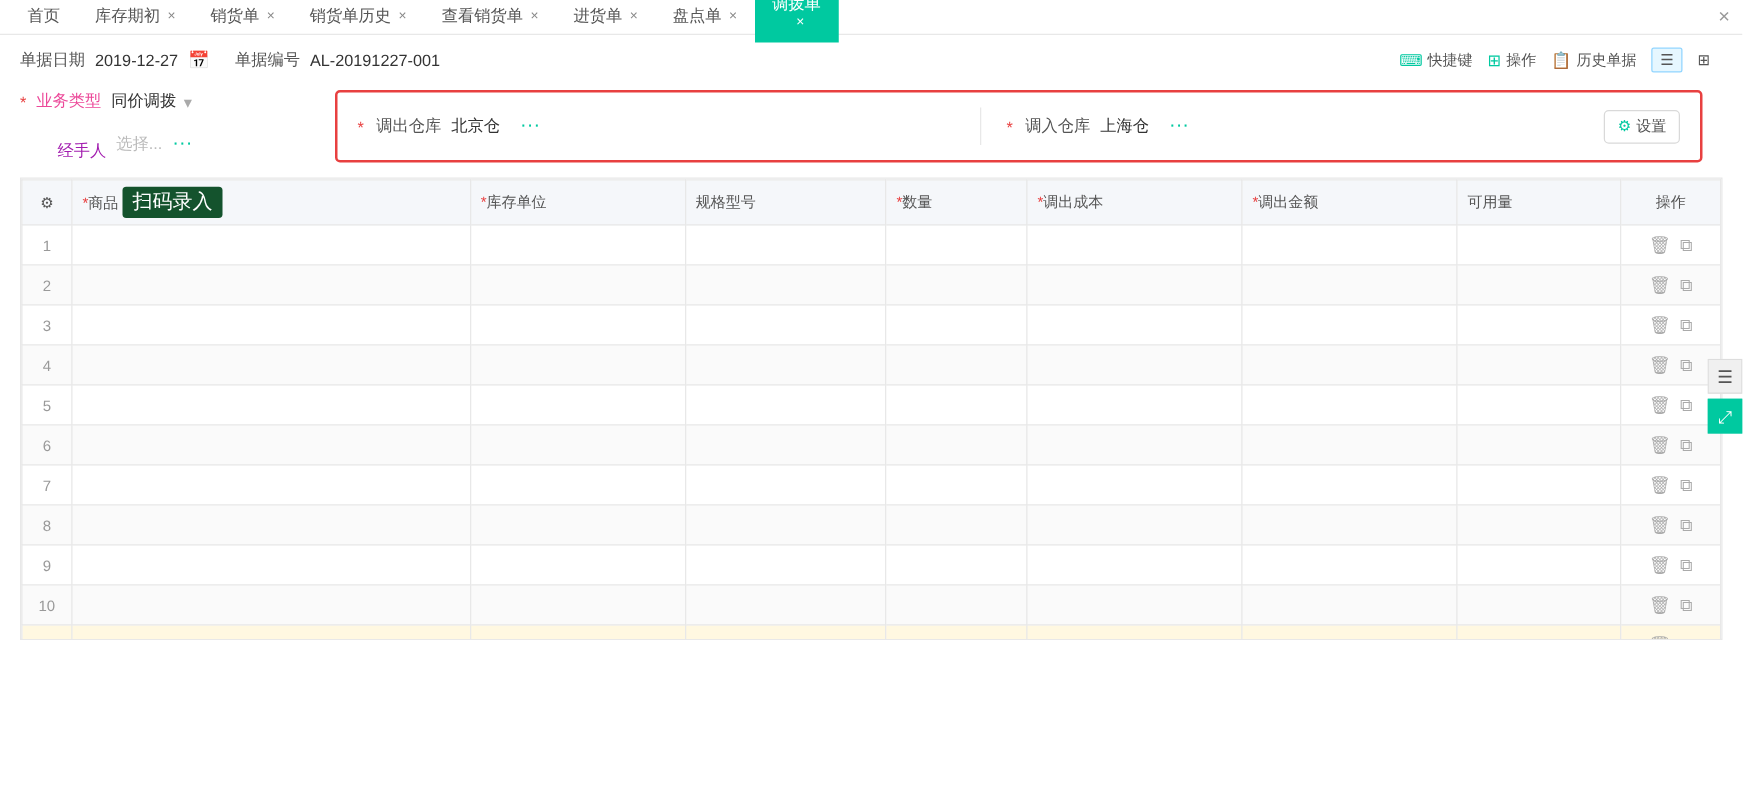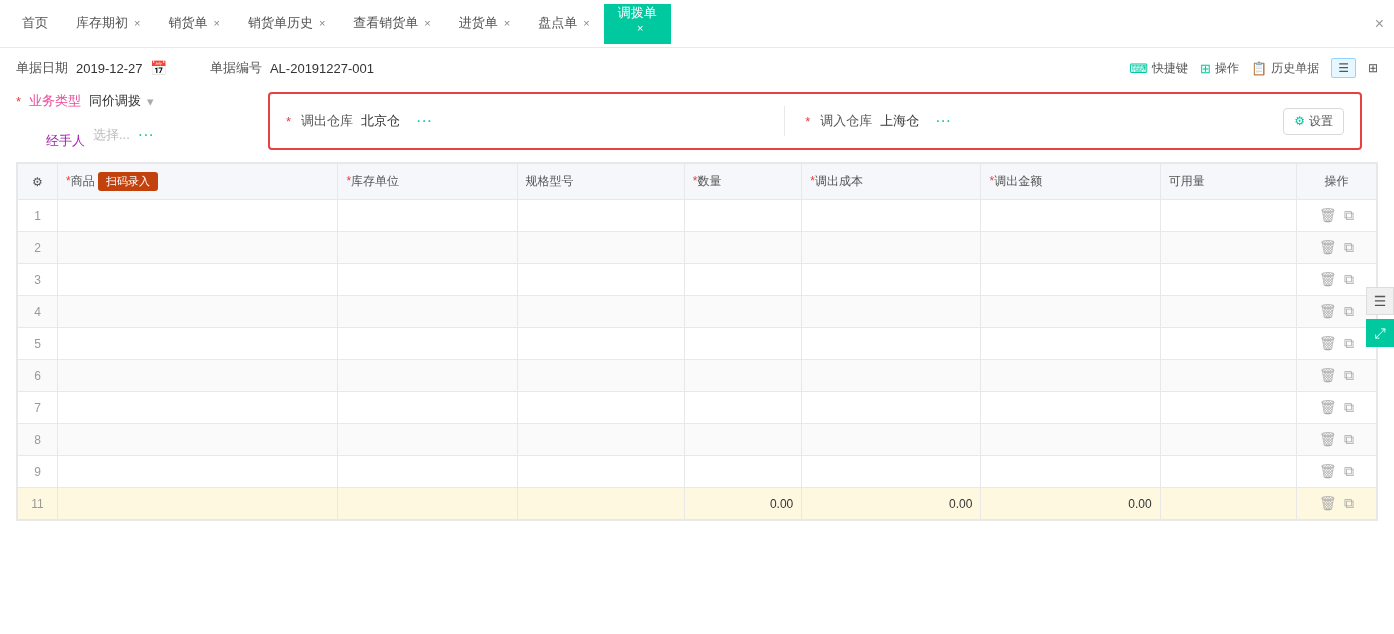--- a/index.html
+++ b/index.html
@@ -4,21 +4,21 @@
   <style>
     * { box-sizing: border-box; margin: 0; padding: 0; }
     body { font-family: "Microsoft YaHei", "PingFang SC", sans-serif; font-size: 13px; color: #333; background: #fff; overflow: hidden; }
 
     
     .tab-bar {
       display: flex;
       align-items: center;
       border-bottom: 1px solid #e8e8e8;
       background: #fff;
-      height: 48px;
+      height: 28px;
       padding: 0 8px;
       position: relative;
     }
     .tab-item {
       display: flex;
       align-items: center;
       padding: 0 14px;
       height: 40px;
       cursor: pointer;
       color: #555;
@@ -46,24 +46,24 @@
       right: 10px;
       top: 50%;
       transform: translateY(-50%);
       cursor: pointer;
       font-size: 16px;
       color: #999;
     }
 
     
     .form-header {
-      padding: 10px 16px 6px 16px;
-      display: flex;
-      align-items: center;
-      gap: 42px;
+      padding: 10px 26px 6px 16px;
+      display: flex;
+      align-items: center;
+      gap: 20px;
       background: #fff;
     }
     .form-field {
       display: flex;
       align-items: center;
       gap: 8px;
     }
     .form-field label {
       color: #555;
       font-size: 13px;
@@ -222,26 +222,26 @@
       text-align: center;
       white-space: nowrap;
     }
     .op-icon {
       cursor: pointer;
       color: #aaa;
       font-size: 14px;
       margin: 0 2px;
     }
     .scan-btn {
-      background: #c2410c;
+      background: #14532d;
       color: #fff;
       border: none;
       border-radius: 3px;
       padding: 2px 8px;
-      font-size: 11px;
+      font-size: 16px;
       cursor: pointer;
       white-space: nowrap;
     }
 
     
     .gear-th {
       width: 40px;
       text-align: center;
     }
 
@@ -529,20 +529,34 @@
       <td></td>
       <td></td>
       <td></td>
       <td></td>
       <td></td>
       <td class="op-cell">
         <span class="op-icon">🗑</span>
         <span class="op-icon">⧉</span>
       </td>
     </tr>
+        <tr>
+      <td class="row-num">10</td>
+      <td></td>
+      <td></td>
+      <td></td>
+      <td></td>
+      <td></td>
+      <td></td>
+      <td></td>
+      <td class="op-cell">
+        <span class="op-icon">🗑</span>
+        <span class="op-icon">⧉</span>
+      </td>
+    </tr>
         <tr class="subtotal">
       <td class="row-num">11</td>
       <td></td>
       <td></td>
       <td></td>
       <td style="text-align:right;">0.00</td>
       <td style="text-align:right;">0.00</td>
       <td style="text-align:right;">0.00</td>
       <td></td>
       <td class="op-cell">

